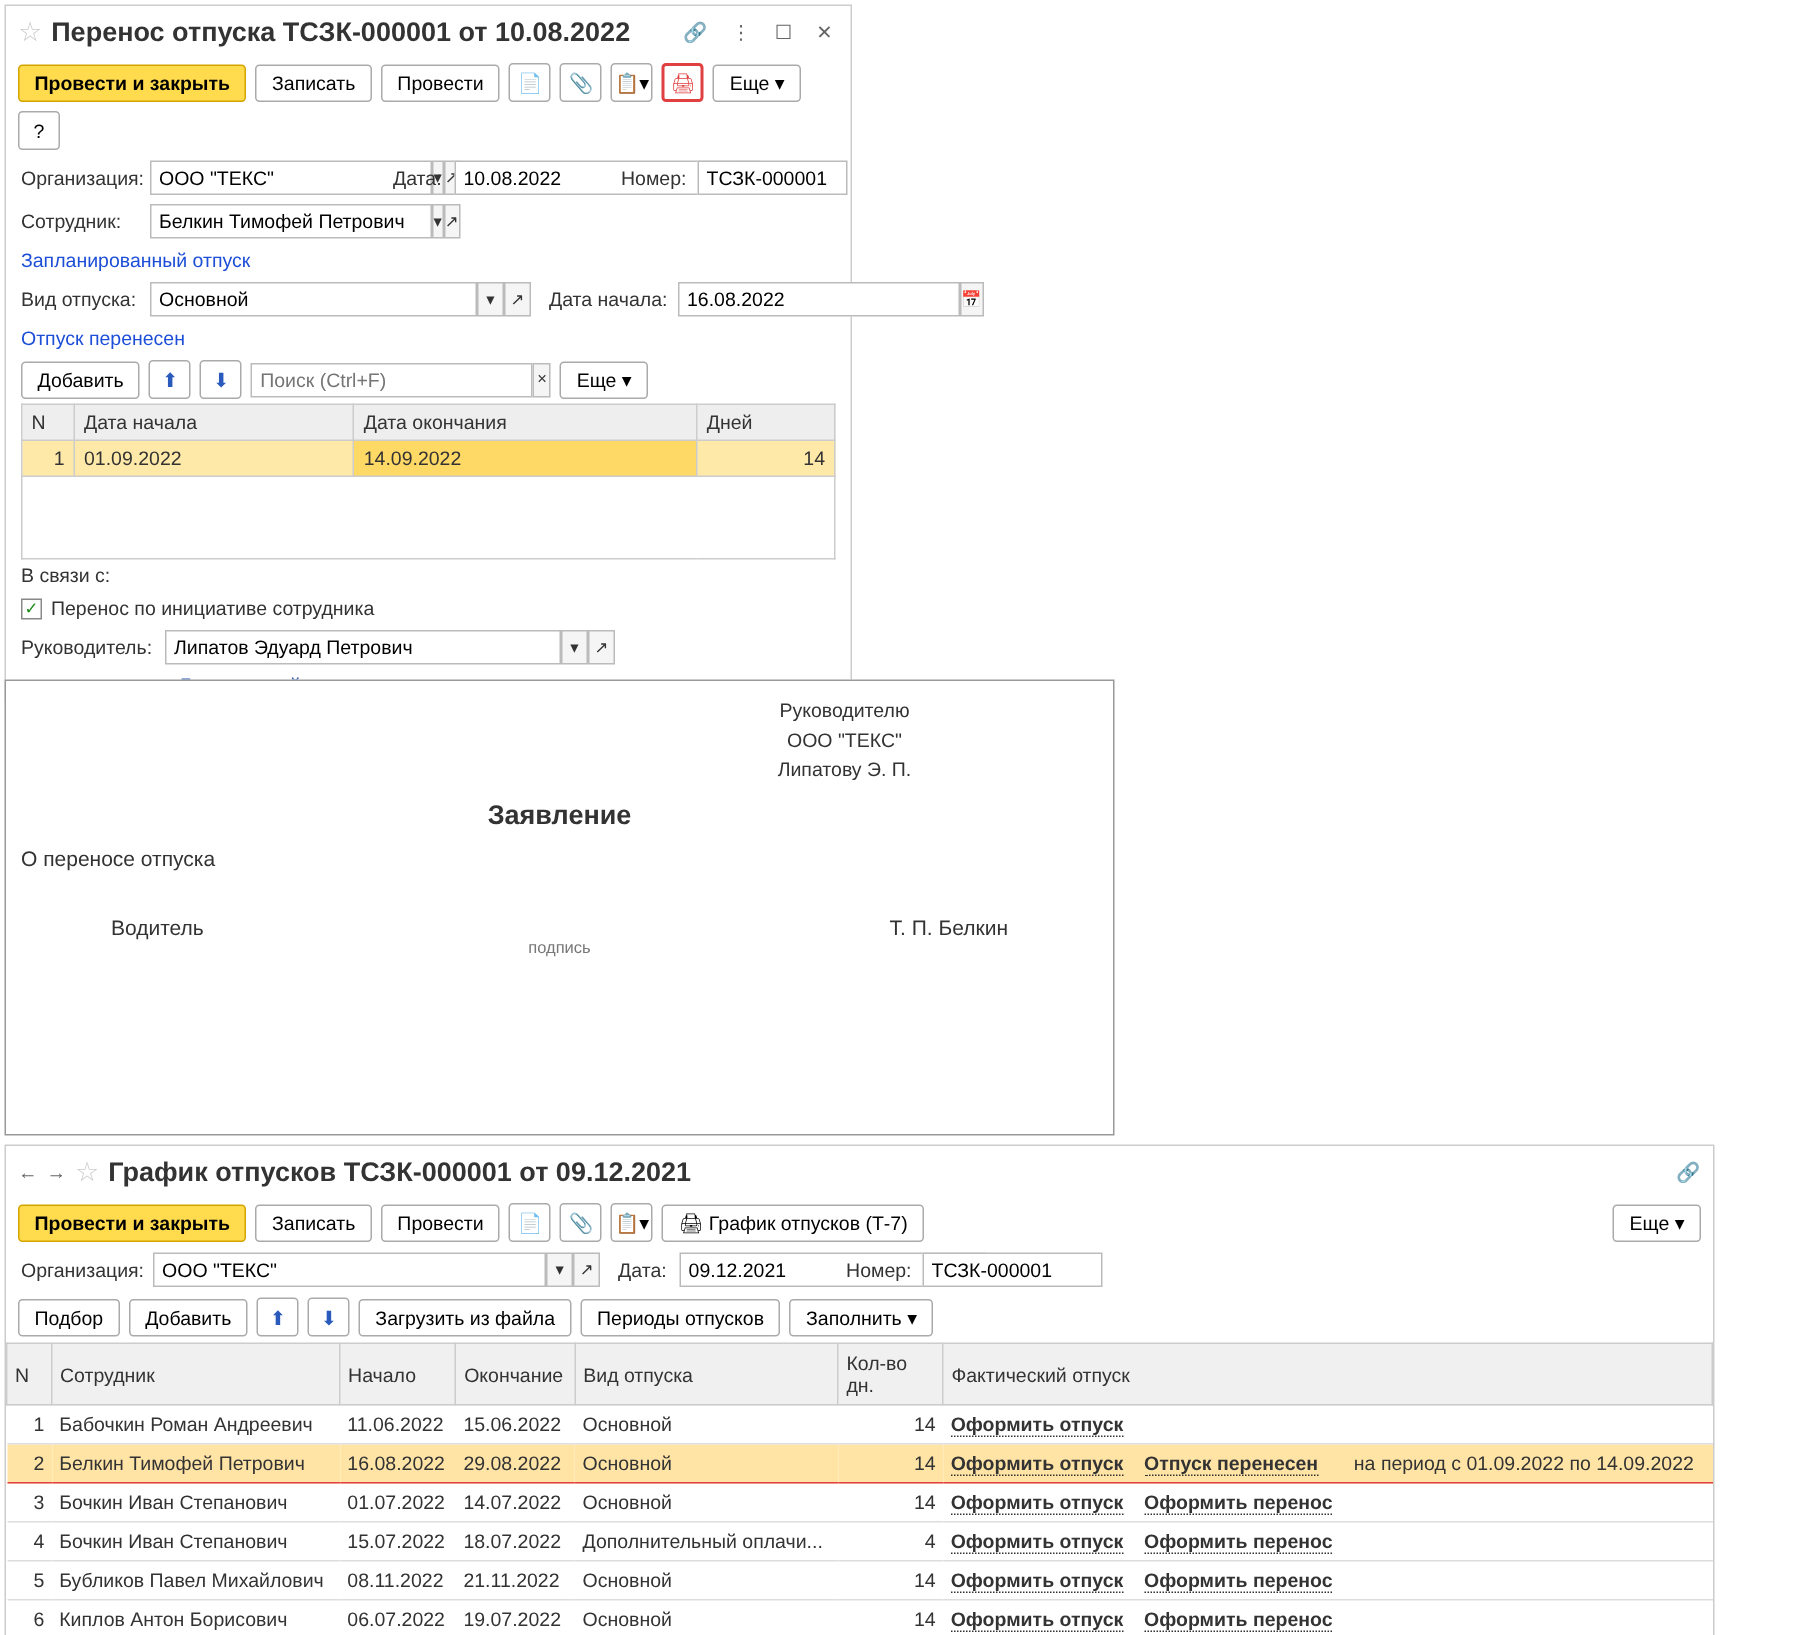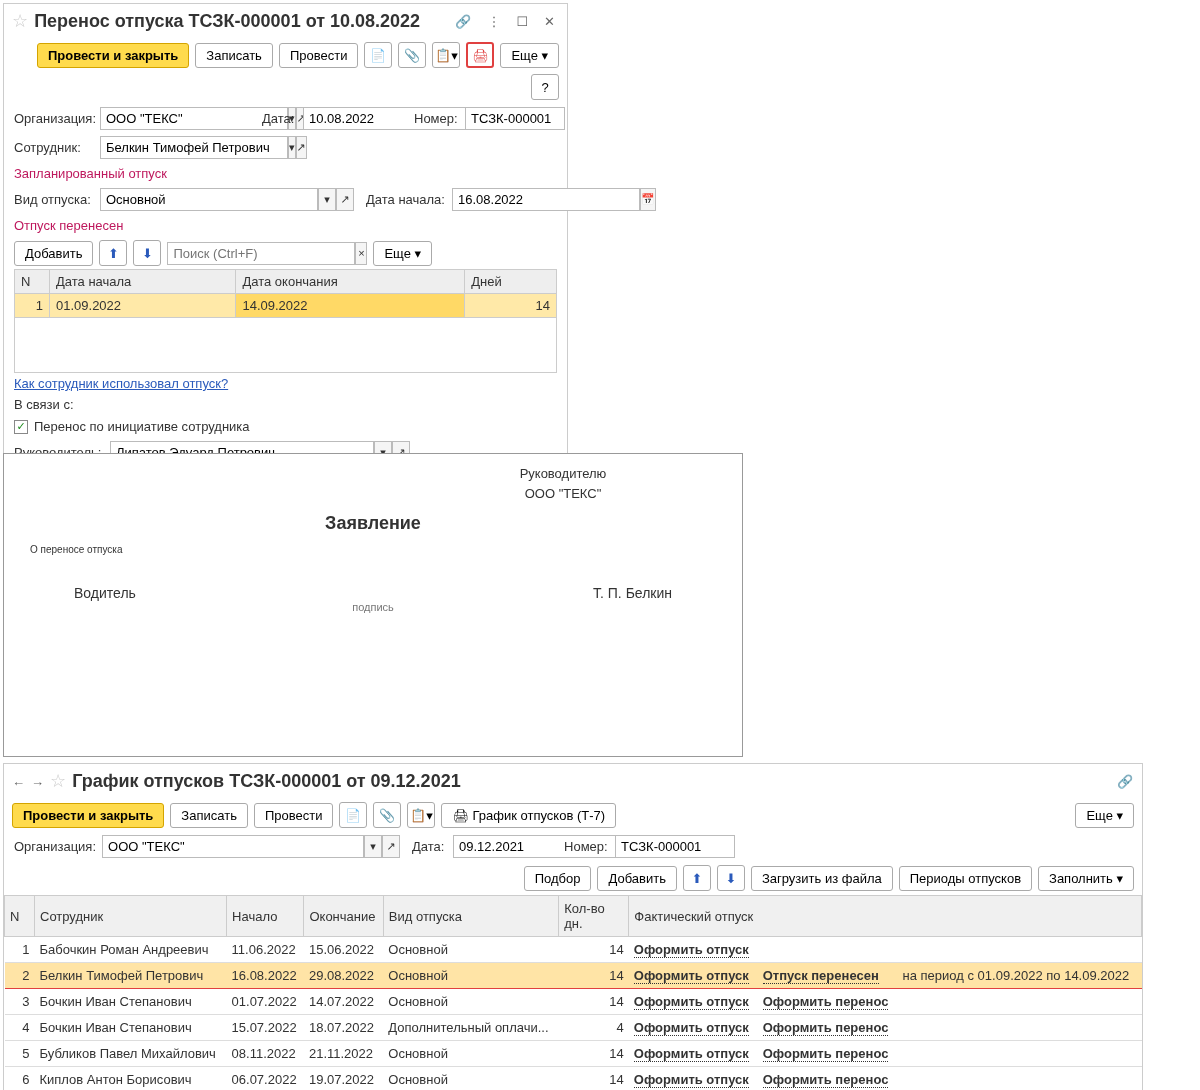--- a/index.html
+++ b/index.html
@@ -3,46 +3,46 @@
 <meta charset="utf-8">
 <style>
 * { box-sizing: border-box; font-family: Arial, sans-serif; }
 body { margin: 0; padding: 0; background: #fff; font-size: 13px; color: #333; }
 .window1 { position: absolute; left: 3px; top: 3px; width: 565px; border: 1px solid #ccc; background: #fff; }
 .title-row { display: flex; align-items: center; padding: 6px 8px; gap: 6px; }
 .star-icon { color: #ccc; font-size: 18px; cursor: pointer; }
 .title-text { font-size: 18px; font-weight: bold; flex: 1; }
 .win-ctrl { display: flex; gap: 8px; align-items: center; color: #666; }
 .win-ctrl span { cursor: pointer; padding: 0 4px; }
-.toolbar { display: flex; align-items: center; padding: 4px 8px; gap: 6px; flex-wrap: wrap; justify-content: flex-end; }
+.toolbar { display: flex; align-items: center; padding: 4px 8px; gap: 6px; flex-wrap: wrap; }
 .btn { border: 1px solid #aaa; background: #fff; padding: 4px 10px; cursor: pointer; border-radius: 3px; font-size: 13px; }
 .btn-yellow { background: #ffdb4d; border-color: #d4a400; font-weight: bold; }
 .btn-icon { width: 28px; height: 26px; padding: 0; display: inline-flex; align-items: center; justify-content: center; }
 .btn-print-hl { border: 2px solid #e04040; color: #e04040; }
 .form-row { display: flex; align-items: center; padding: 3px 10px; gap: 6px; }
 .label { min-width: 80px; font-size: 13px; }
 .input { border: 1px solid #bbb; padding: 3px 5px; font-size: 13px; background: #fff; }
-.section-title { color: #be185d; font-size: 13px; padding: 4px 10px; }
+.section-title { color: #1d4ed8; font-size: 13px; padding: 4px 10px; }
 .combo { display: flex; }
 .combo .main { flex: 1; }
 .combo .dd { width: 18px; border: 1px solid #bbb; background: #f5f5f5; text-align: center; cursor: pointer; font-size: 11px; display: flex; align-items: center; justify-content: center; }
 .table1 { width: 100%; border-collapse: collapse; margin: 0 10px; width: calc(100% - 20px); }
 .table1 th { background: #eee; border: 1px solid #ccc; padding: 4px 6px; text-align: left; font-weight: normal; }
 .table1 td { border: 1px solid #ccc; padding: 4px 6px; }
 .table1 .sel-row td { background: #ffe9a8; }
 .table1 .sel-cell { background: #ffd966 !important; }
 .link { color: #2a5abb; text-decoration: underline; cursor: pointer; }
 .checkbox-row { display: flex; align-items: center; padding: 4px 10px; gap: 6px; }
 .check { width: 14px; height: 14px; border: 1px solid #888; background: #fff; display: inline-flex; align-items: center; justify-content: center; color: #1a8a1a; font-size: 11px; }
 .doc-panel { position: absolute; left: 3px; top: 453px; width: 740px; height: 304px; background: #fff; border: 1px solid #999; padding: 10px; }
 .doc-header { text-align: center; margin-left: 380px; line-height: 1.5; }
 .doc-table { border-collapse: collapse; margin: 8px auto; margin-left: 380px; }
 .doc-table td, .doc-table th { border: 1px solid #333; padding: 4px 12px; text-align: center; }
 .doc-title { text-align: center; font-weight: bold; font-size: 18px; margin: 10px 0; }
-.doc-sub { font-size: 10px; margin: 4px 16px; }
+.doc-sub { font-size: 14px; margin: 4px 0; }
 .doc-body { margin: 14px 0; line-height: 1.5; font-size: 14px; text-indent: 1em; }
 .doc-sign { display: flex; justify-content: space-between; margin-top: 30px; padding: 0 60px; font-size: 14px; }
 .window2 { position: absolute; left: 3px; top: 763px; width: 1140px; border: 1px solid #ccc; background: #fff; }
 .w2-nav { color: #666; }
 .table2 { width: 100%; border-collapse: collapse; font-size: 13px; }
 .table2 th { background: #f0f0f0; border: 1px solid #ccc; padding: 5px; text-align: left; font-weight: normal; }
 .table2 td { border-bottom: 1px solid #ddd; padding: 5px; }
 .table2 .hl-row td { background: #ffe4a6; }
 .table2 .hl-row.border-row td { border-top: 1px solid #e04040; border-bottom: 1px solid #e04040; }
 .dotted-link { color: #333; border-bottom: 1px dotted #333; cursor: pointer; font-weight: bold; }
@@ -142,23 +142,20 @@
       <td>01.09.2022</td>
       <td class="sel-cell">14.09.2022</td>
       <td style="text-align:right;">14</td>
     </tr>
     <tr>
           <td colspan="4" style="height:55px;border:1px solid #ccc;"></td>
         </tr>
   </tbody>
     </table>
 
-  <div class="form-row">
-      <span class="link">Как сотрудник использовал отпуск?</span>
-    </div>
   <div class="form-row" style="align-items:flex-start;">
     <span class="label">В связи с:</span>
   </div>
 
   <div class="checkbox-row">
     <span class="check">✓</span>
     <span>Перенос по инициативе сотрудника</span>
   </div>
 
   <div class="form-row">
@@ -172,20 +169,21 @@
   <div class="form-row">
       <span style="min-width:100px;"></span>
       <span class="link">Генеральный директор</span>
     </div>
 </div>
 
 <div class="doc-panel">
   <div class="doc-header">
     <div>Руководителю</div>
     <div>ООО "ТЕКС"</div>
+    <div>Липатову Э. П.</div>
   </div>
   <div class="doc-title">Заявление</div>
   <div class="doc-sub">О переносе отпуска</div>
   <div class="doc-sign">
     <span>Водитель</span>
     <span>Т. П. Белкин</span>
   </div>
   <div class="small-sub">подпись</div>
 </div>
 

